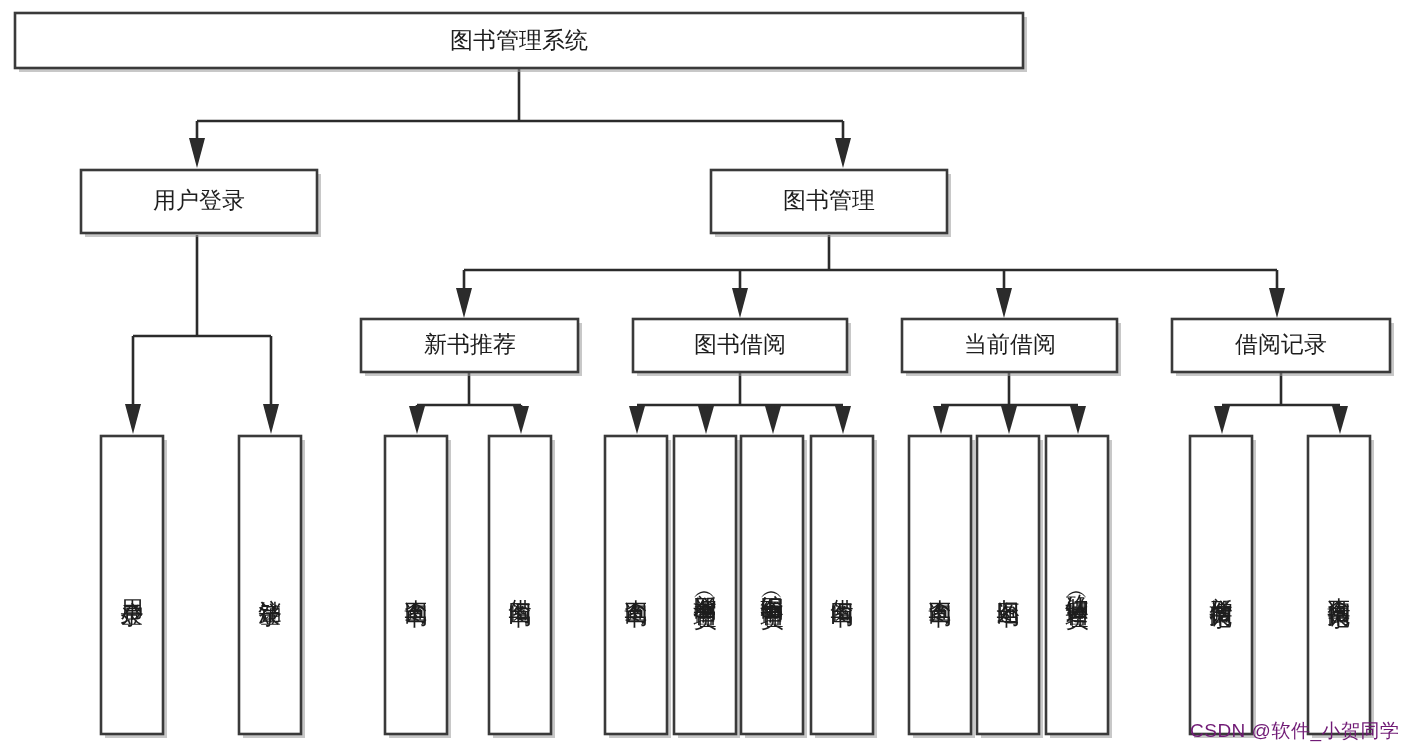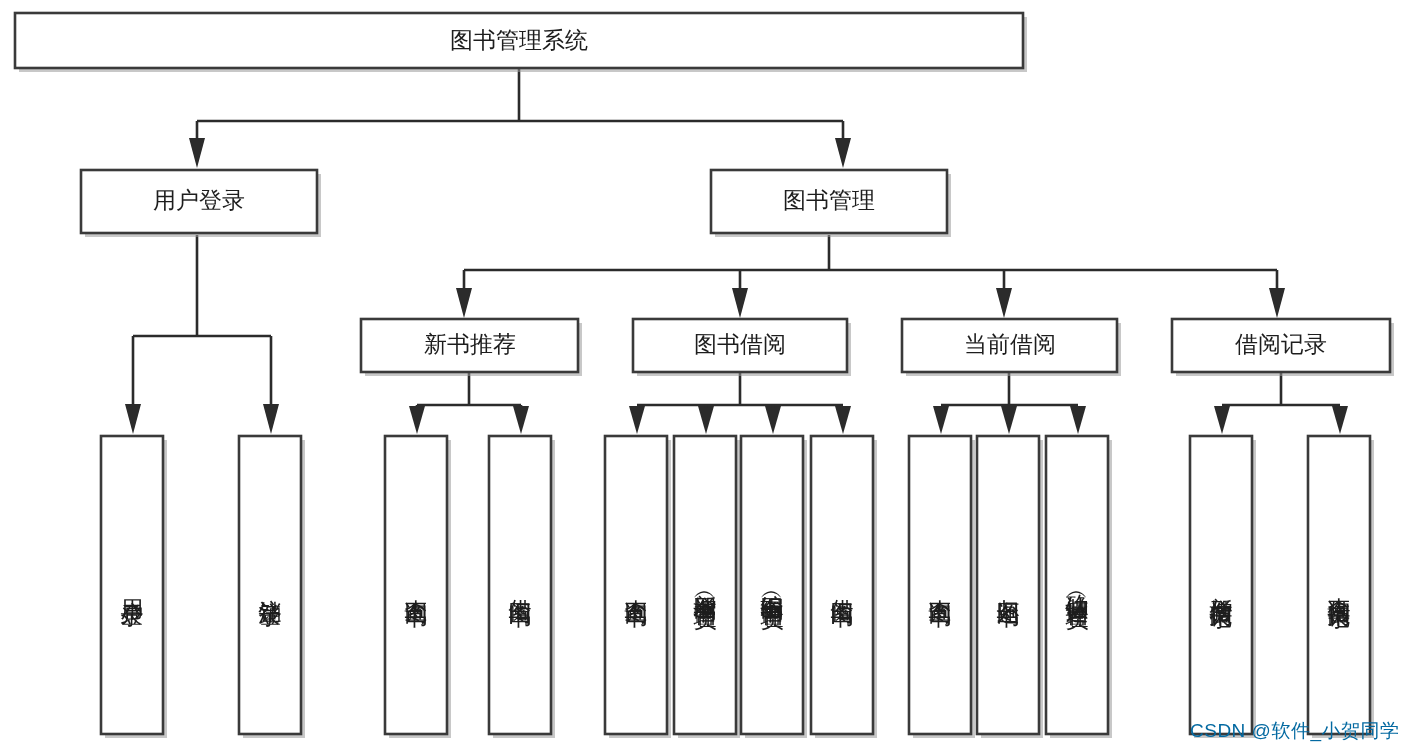--- a/index.html
+++ b/index.html
@@ -64,21 +64,21 @@
     line-height: 1.25;
     color: #1d1d1d;
     letter-spacing: 2px;
     white-space: nowrap;
     pointer-events: none;
   }
   .watermark {
     position: absolute;
     font-family: "Liberation Sans", "DejaVu Sans", sans-serif;
     font-size: 19px;
-    color: #0369a1;
+    color: #701a75;
     left: 1190px;
     top: 718px;
     white-space: nowrap;
     letter-spacing: 0.5px;
   }
 </style>
 </head>
 <body>
 
 <div id="diagram-root">

